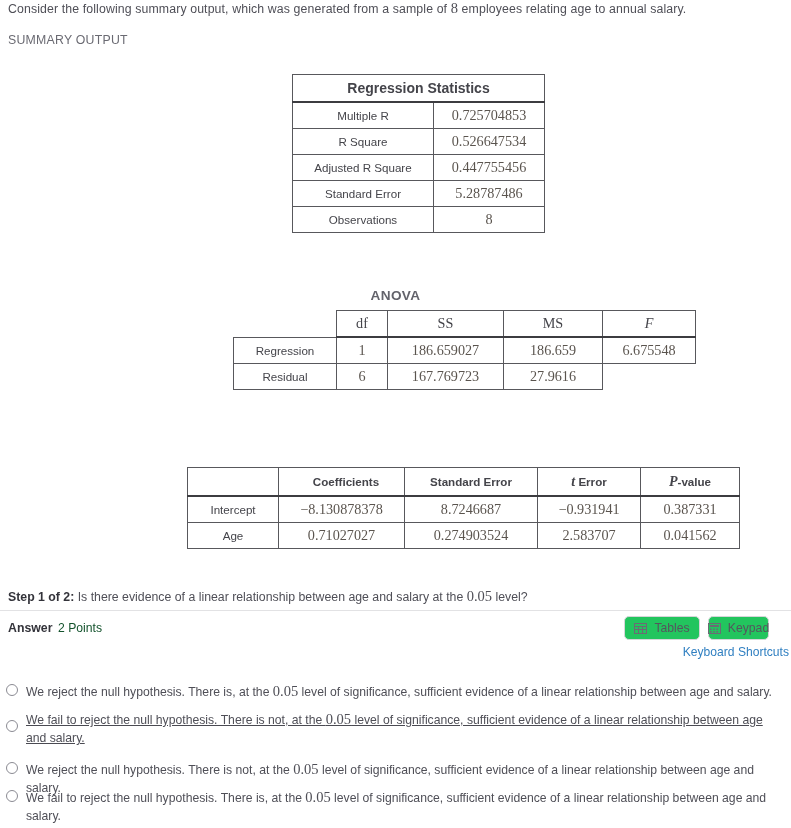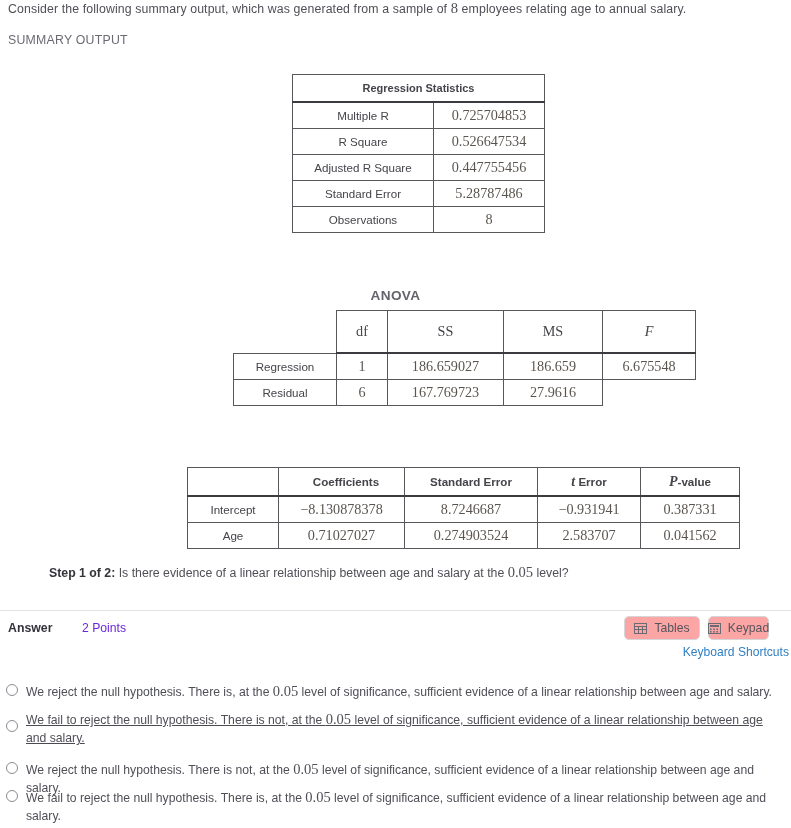--- a/index.html
+++ b/index.html
@@ -63,34 +63,34 @@
     font-family: "Liberation Serif", serif;
     font-size: 14.2px;
     color: #5a544e;
     padding: 0 10px !important;
   }
   .hdr-serif {
     font-family: "Liberation Serif", serif;
     font-weight: bold;
     font-size: 14.2px;
     color: #44444a;
-    padding: 8px 10px !important;
+    padding: 0 10px !important;
   }
   .blank-cell {
     border: none !important;
   }
 
   
   #regression-statistics-table {
     left: 292px;
     top: 74px;
   }
   #regression-statistics-table .rs-title {
     font-weight: bold;
-    font-size: 11px;
+    font-size: 14px;
     color: #44444a;
     border-bottom-width: 2px;
     border-bottom-color: #3c3c40;
     height: 26px;
     margin-left: 39px;
   }
   #regression-statistics-table .rs-name { width: 120px; }
   #regression-statistics-table .rs-val  { width: 90px; }
 
   
@@ -140,24 +140,23 @@
     font-family: "Liberation Serif", serif;
     font-style: italic;
     font-weight: bold;
     font-size: 14px;
   }
 
   
   .step-line {
     position: absolute;
     left: 8px;
-    top: 564px;
+    top: 588px;
     font-size: 12.3px;
     color: #4f4f57;
-    margin-left: 41px;
   }
   .step-line b { color: #33333a; }
 
   
   .divider {
     position: absolute;
     left: 0;
     top: 610px;
     width: 791px;
     height: 1px;
@@ -169,30 +168,29 @@
     top: 621px;
     font-weight: bold;
     font-size: 12.3px;
     color: #33333a;
   }
   .points {
     position: absolute;
     left: 58px;
     top: 621px;
     font-size: 12.2px;
-    color: #6d28d9;
-    margin-left: 24px;
+    color: #14532d;
   }
   .tool-btn {
     position: absolute;
     top: 616px;
     height: 24px;
     border: 1px solid #d6d6d9;
     border-radius: 5px;
-    background: #fca5a5;
+    background: #22c55e;
     color: #55555d;
     font-family: "Liberation Sans", sans-serif;
     font-size: 12.2px;
     display: flex;
     align-items: center;
     justify-content: center;
     gap: 7px;
     cursor: pointer;
     padding: 0 11px;
     box-sizing: border-box;

